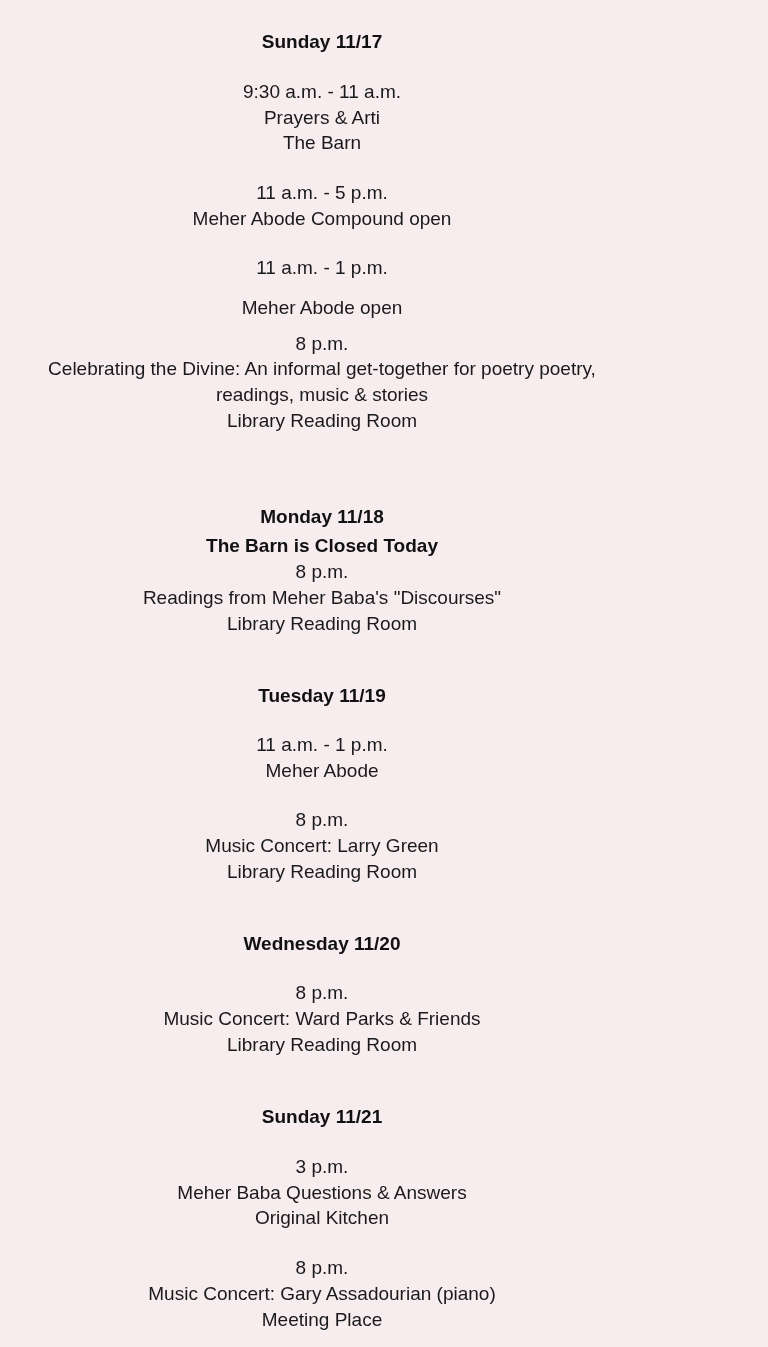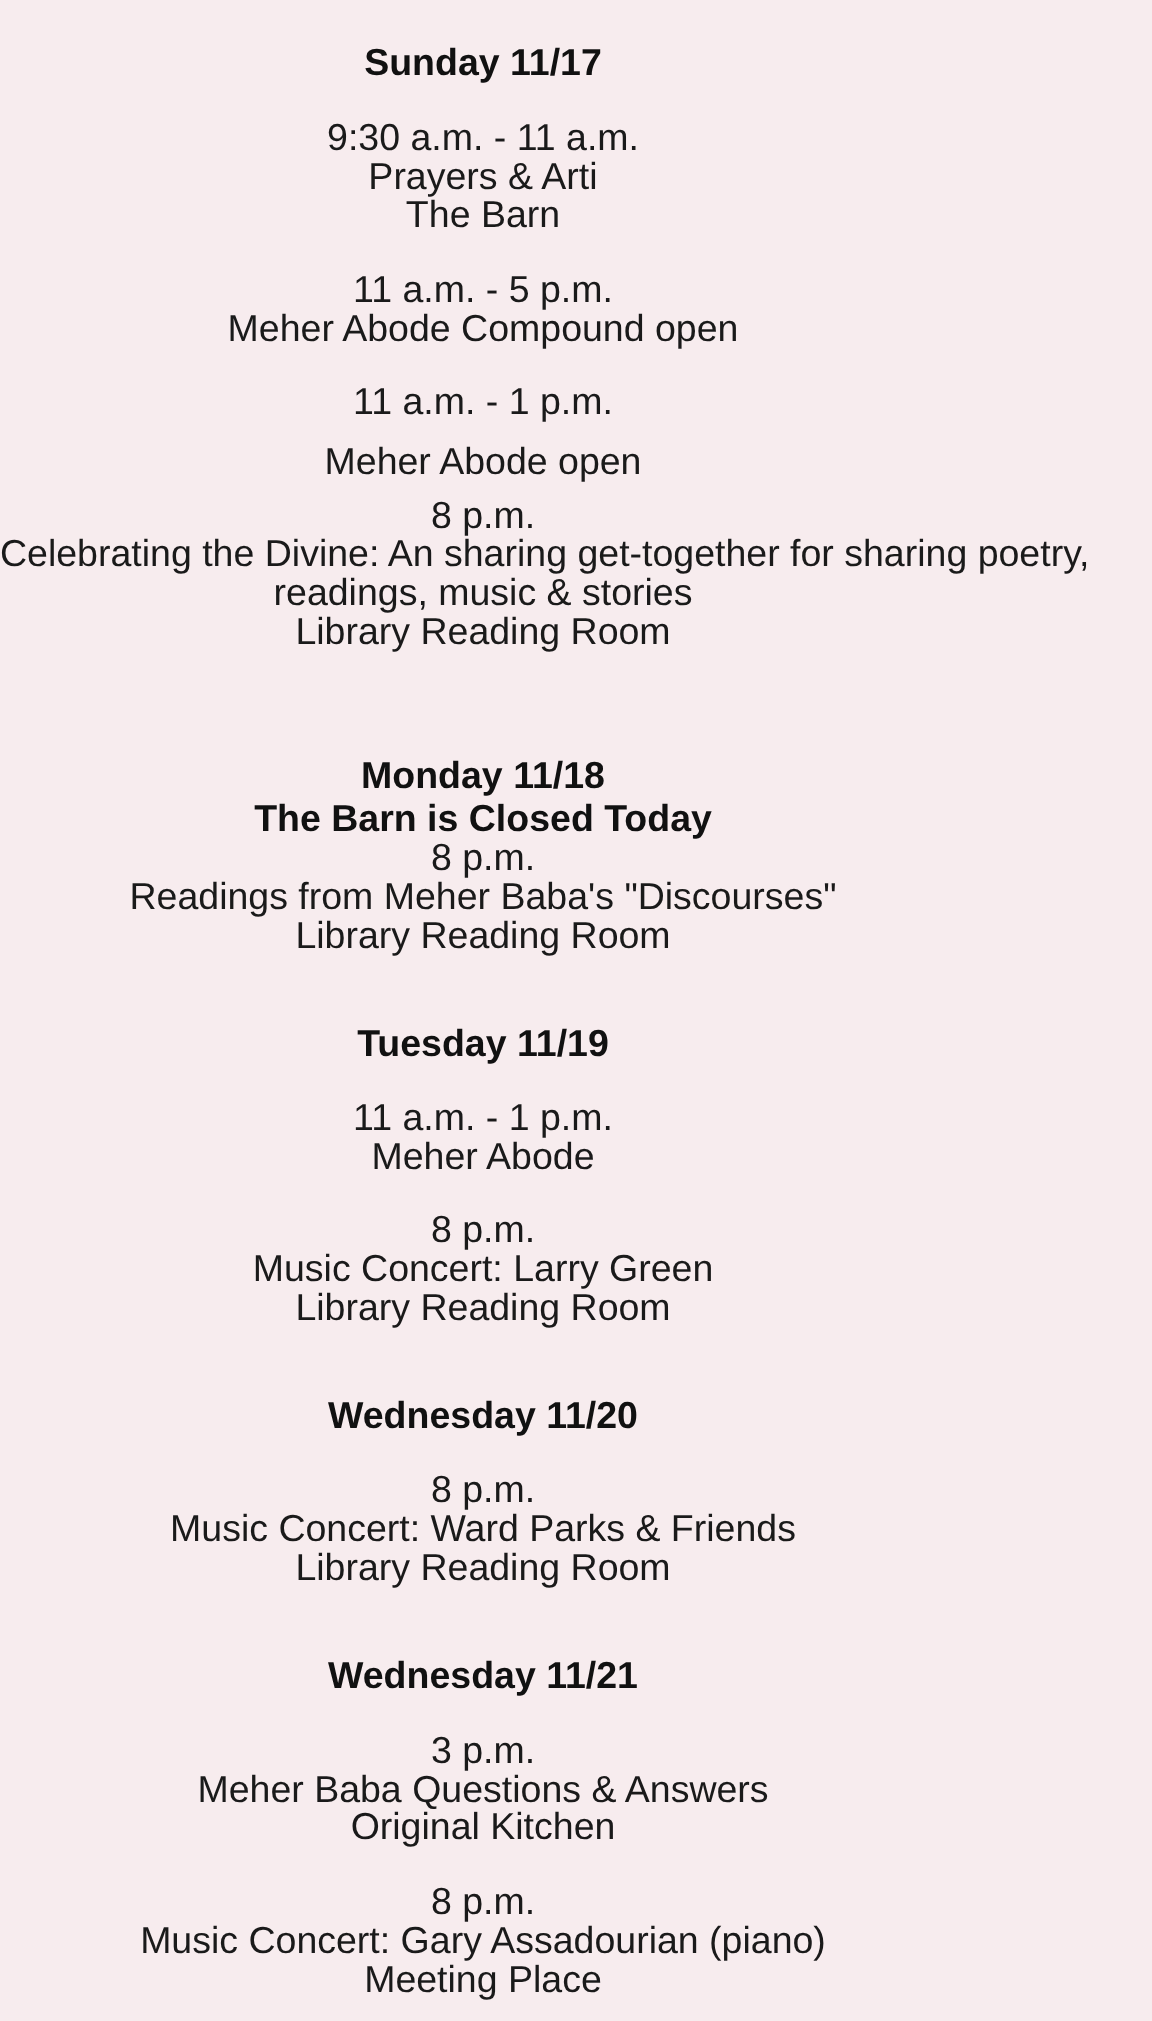--- a/index.html
+++ b/index.html
@@ -5,21 +5,21 @@
   html, body { margin: 0; padding: 0; }
   body {
     width: 768px; height: 1347px; overflow: hidden;
     background: #f7ecee;
     font-family: "Liberation Sans", sans-serif;
     color: #1a1a1a;
   }
   .page { position: relative; width: 768px; height: 1347px; }
   .ln {
     position: absolute; left: 0; width: 644px;
-    text-align: center; font-size: 25px; line-height: 26px;
+    text-align: center; font-size: 19px; line-height: 26px;
     white-space: nowrap;
   }
   .b { font-weight: bold; color: #111; }
 </style>
 </head>
 <body>
 
 <div class="page">
 
   <div class="ln b" style="top:29px">Sunday 11/17</div>
@@ -27,21 +27,21 @@
   <div class="ln" style="top:105px">Prayers &amp; Arti</div>
   <div class="ln" style="top:130px">The Barn</div>
 
   <div class="ln" style="top:180px">11 a.m. - 5 p.m.</div>
   <div class="ln" style="top:206px">Meher Abode Compound open</div>
 
   <div class="ln" style="top:255px">11 a.m. - 1 p.m.</div>
   <div class="ln" style="top:295px">Meher Abode open</div>
 
   <div class="ln" style="top:331px">8 p.m.</div>
-  <div class="ln" style="top:356px">Celebrating the Divine: An sharing get-together for sharing poetry,</div>
+  <div class="ln" style="top:356px">Celebrating the Divine: An informal get-together for poetry poetry,</div>
   <div class="ln" style="top:382px">readings, music &amp; stories</div>
   <div class="ln" style="top:408px">Library Reading Room</div>
 
   <div class="ln b" style="top:504px">Monday 11/18</div>
   <div class="ln b" style="top:533px">The Barn is Closed Today</div>
   <div class="ln" style="top:559px">8 p.m.</div>
   <div class="ln" style="top:585px">Readings from Meher Baba's "Discourses"</div>
   <div class="ln" style="top:611px">Library Reading Room</div>
 
   <div class="ln b" style="top:683px">Tuesday 11/19</div>
@@ -50,21 +50,21 @@
 
   <div class="ln" style="top:807px">8 p.m.</div>
   <div class="ln" style="top:833px">Music Concert: Larry Green</div>
   <div class="ln" style="top:859px">Library Reading Room</div>
 
   <div class="ln b" style="top:931px">Wednesday 11/20</div>
   <div class="ln" style="top:980px">8 p.m.</div>
   <div class="ln" style="top:1006px">Music Concert: Ward Parks &amp; Friends</div>
   <div class="ln" style="top:1032px">Library Reading Room</div>
 
-  <div class="ln b" style="top:1104px">Wednesday 11/21</div>
+  <div class="ln b" style="top:1104px">Sunday 11/21</div>
   <div class="ln" style="top:1154px">3 p.m.</div>
   <div class="ln" style="top:1205px">Original Kitchen</div>
   <div class="ln" style="top:1180px">Meher Baba Questions &amp; Answers</div>
 
   <div class="ln" style="top:1255px">8 p.m.</div>
   <div class="ln" style="top:1281px">Music Concert: Gary Assadourian (piano)</div>
   <div class="ln" style="top:1307px">Meeting Place</div>
 
 </div>
 

